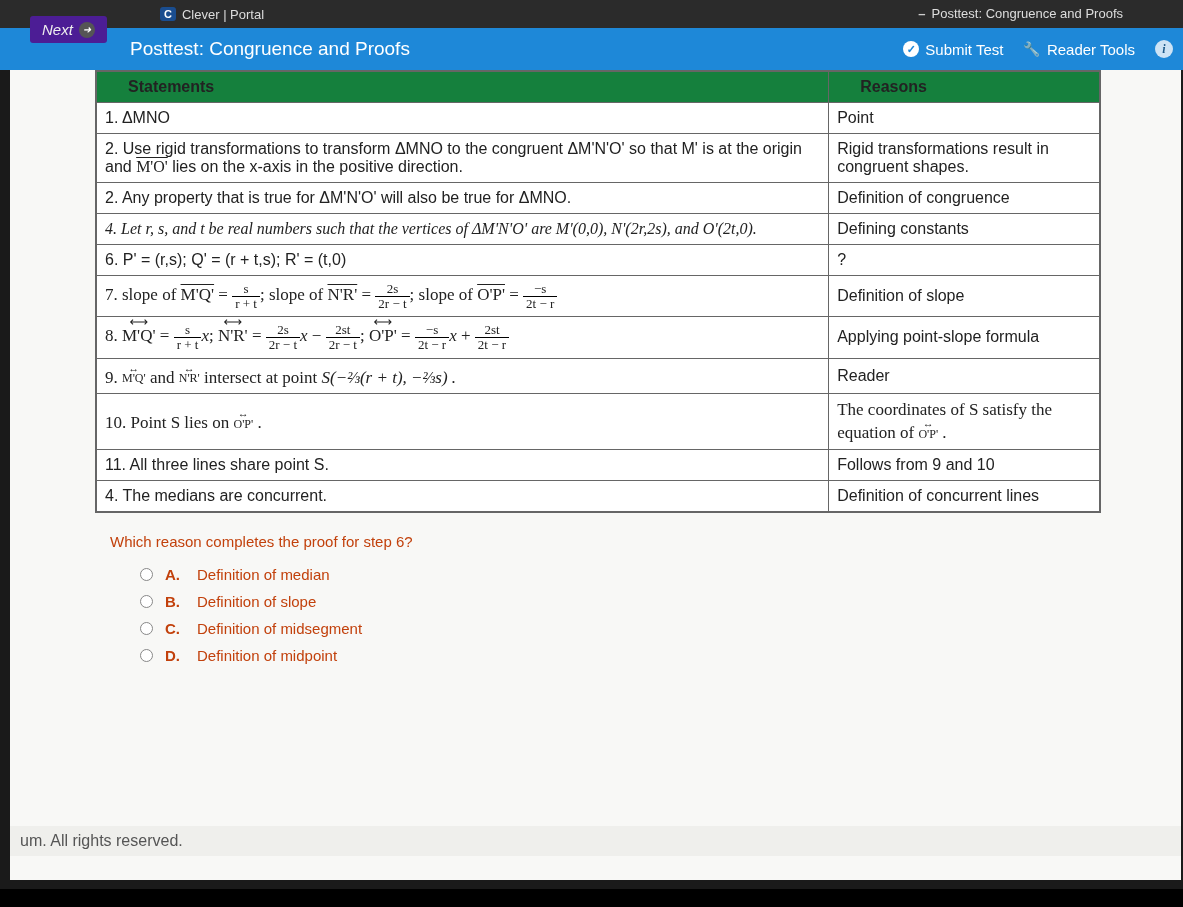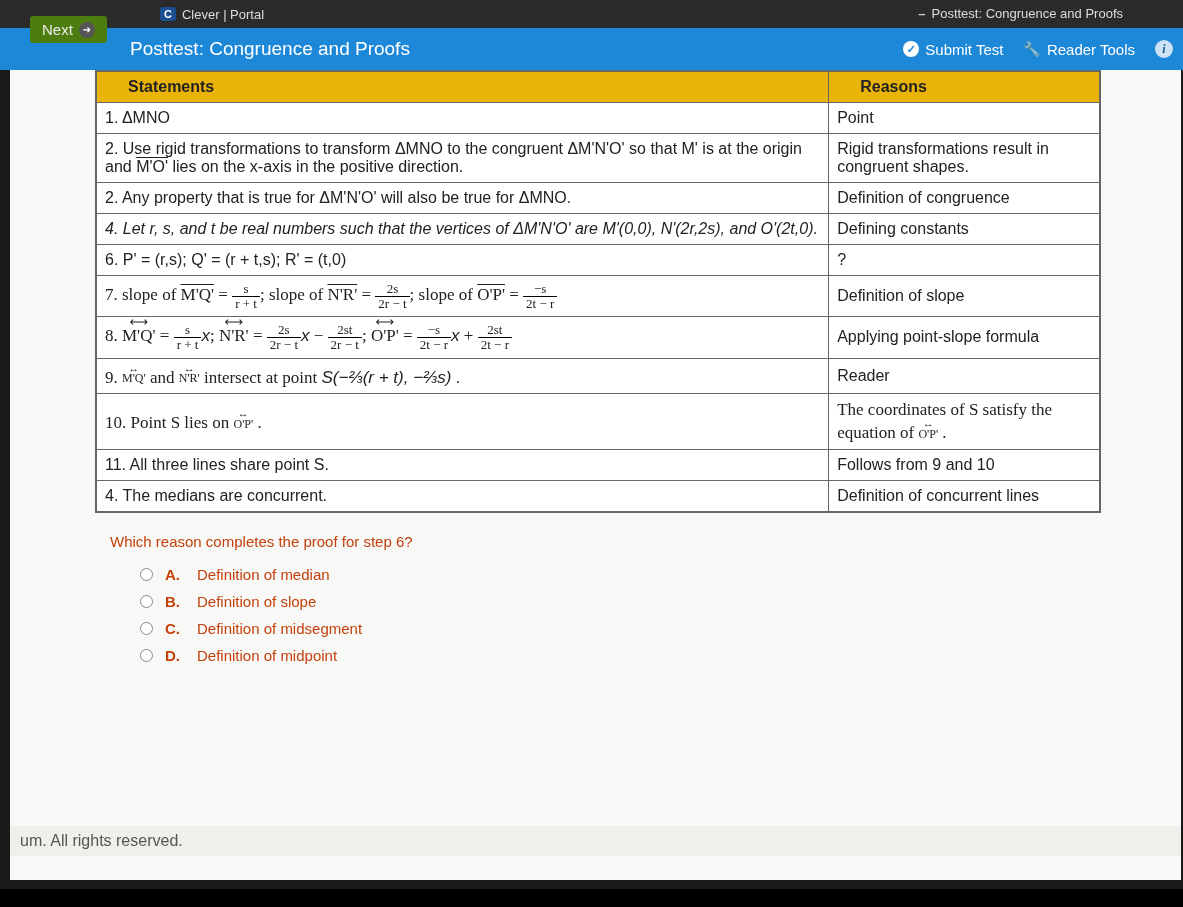--- a/index.html
+++ b/index.html
@@ -46,29 +46,30 @@
     height: 42px;
     display: flex;
     align-items: center;
     color: white;
     position: relative;
   }
   .next-btn {
     position: absolute;
     left: 30px;
     top: -12px;
-    background: #4d7c0f;
+    background: #4c1d95;
     color: #eee;
     padding: 5px 12px;
     border-radius: 3px;
     font-size: 15px;
     display: flex;
     align-items: center;
     gap: 6px;
     z-index: 5;
+    font-style: italic;
   }
   .circle-arrow {
     background:#555; border-radius:50%; width:16px; height:16px;
     display:inline-flex; align-items:center; justify-content:center;
     font-size:10px; color:#fff;
   }
   .page-title {
     margin-left: 130px;
     font-size: 19px;
     font-weight: normal;
@@ -112,25 +113,25 @@
     color: #222;
   }
   table.proof th, table.proof td {
     border: 1px solid #666;
     padding: 6px 8px;
     text-align: left;
     vertical-align: middle;
   }
   table.proof th {
     font-weight: bold;
-    background: #eab308;
+    background: #15803d;
     padding-left: 31px;
   }
-  .over { text-decoration: overline; }
-  .ital { font-style: italic; font-family: Liberation Sans, sans-serif; }
+  .over { text-decoration: overline; font-family: Liberation Serif, serif; }
+  .ital { font-style: italic; font-family: Liberation Serif, serif; }
   .frac {
     display:inline-block; text-align:center; vertical-align:middle;
     font-family:'Times New Roman',serif; font-size:13px; line-height:1.05;
   }
   .frac .num { display:block; border-bottom:1px solid #000; padding:0 3px; }
   .frac .den { display:block; padding:0 3px; }
   .mathrow { font-family:'Times New Roman',serif; font-size:17px; }
   .larrow {
     display:inline-block; position:relative; font-family:'Times New Roman',serif;
   }

